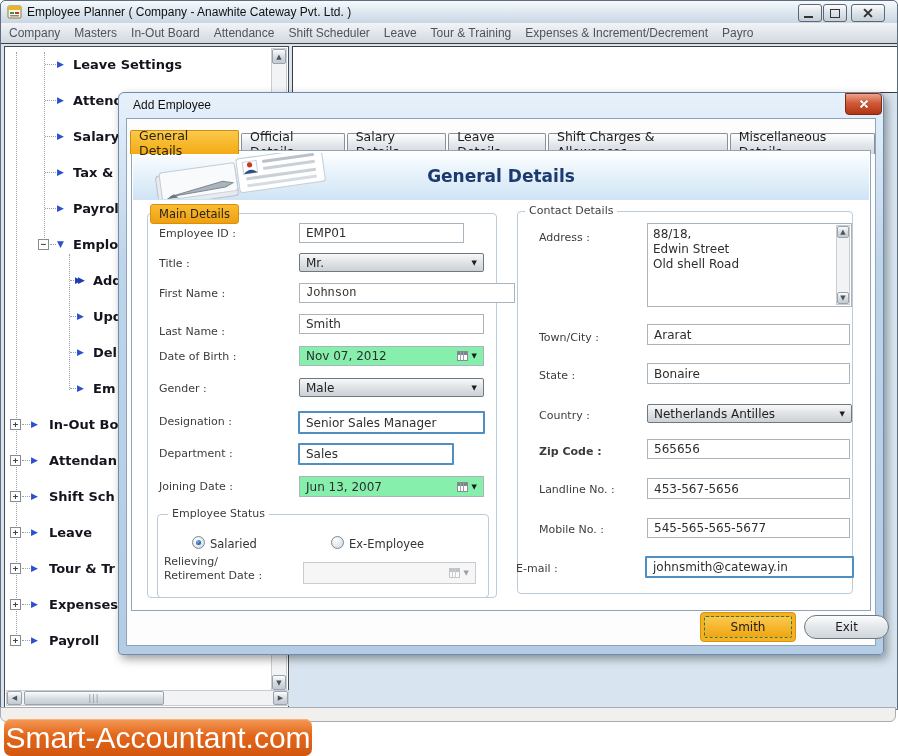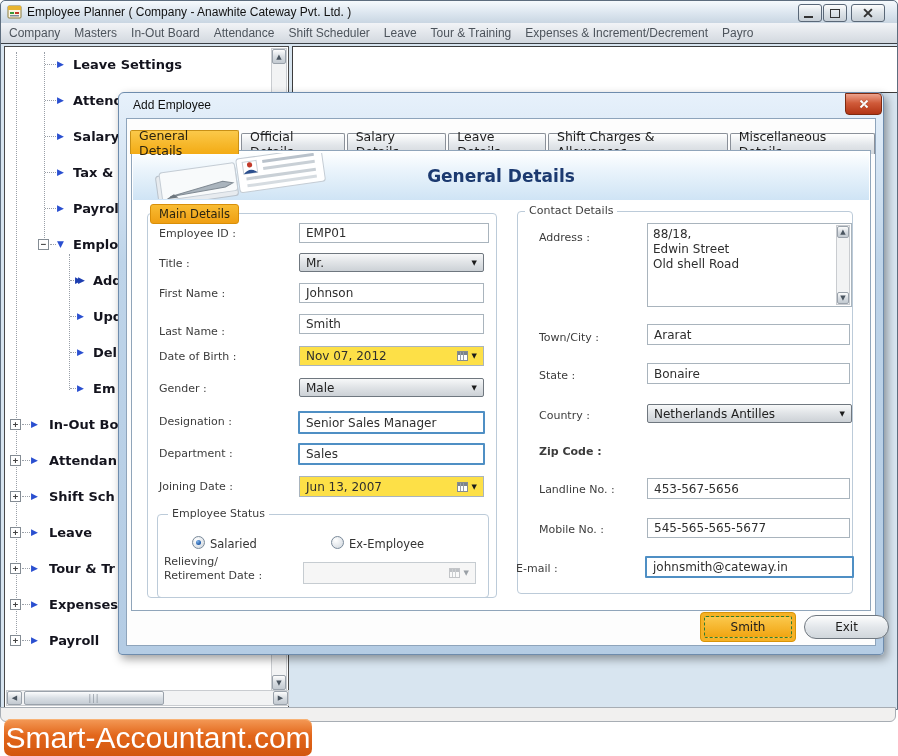--- a/index.html
+++ b/index.html
@@ -84,21 +84,21 @@
     padding:2px 8px;font:11.5px "DejaVu Sans",sans-serif;color:#2b2410;white-space:nowrap;}
   .lbl{position:absolute;font:11px "DejaVu Sans",sans-serif;color:#3c3c3c;white-space:nowrap;}
   .inp{position:absolute;background:#fff;border:1px solid #a9b4bd;box-sizing:border-box;
     font:12px "DejaVu Sans",sans-serif;color:#2e2e2e;display:flex;align-items:center;
     padding:0 6px;white-space:nowrap;overflow:hidden;}
   .inp.blue{border:2px solid #4f8fc4;border-radius:1px;}
   .combo{position:absolute;box-sizing:border-box;border:1px solid #6f777f;border-radius:2px;
     background:linear-gradient(#f7f8f9,#e2e5e8 45%,#ccd1d6);display:flex;align-items:center;
     justify-content:space-between;padding:0 6px;font:12px "DejaVu Sans",sans-serif;color:#222;}
   .carrow{font-size:7px;color:#1b1b1b;}
-  .dp{position:absolute;box-sizing:border-box;border:1px solid #a9b4bd;background:#fde047;
+  .dp{position:absolute;box-sizing:border-box;border:1px solid #a9b4bd;background:#86efac;
     display:flex;align-items:center;padding:0 6px;font:12px "DejaVu Sans",sans-serif;color:#2e2e2e;}
   .dp .spacer{flex:1;}
   .cal{width:11px;height:10px;box-sizing:border-box;border:1px solid #868c92;margin-right:4px;
     background-image:
       linear-gradient(to right,transparent 2px,#9aa0a6 2px,#9aa0a6 3px,transparent 3px,transparent 5px,#9aa0a6 5px,#9aa0a6 6px,transparent 6px),
       linear-gradient(to bottom,#7c838a 0,#7c838a 3px,#fff 3px);}
   .dp.disabled{background:#f6f6f6;border-color:#c6ccd1;color:#9aa0a6;}
   .dp.disabled .cal{opacity:.45;} .dp.disabled .carrow{color:#9aa0a6;}
   .radio{position:absolute;width:13px;height:13px;border-radius:50%;box-sizing:border-box;
     border:1px solid #7a8a9a;background:radial-gradient(circle at 35% 30%,#fff 0,#dde2e7 70%,#cfd5da);}
@@ -316,32 +316,32 @@
             <path d="M26 36 L34 32 L38 36 Z" fill="#6d767e"></path>
           </g>
         </svg>
         <div class="btitle">General Details</div>
       </div>
 
       <div class="groupbox" style="left:15px;top:62px;width:350px;height:385px;"></div>
       <span class="badge" style="position:absolute;left:18px;top:53px;z-index:2;">Main Details</span>
 
       <span class="lbl" style="left:27px;top:76px;">Employee ID :</span>
-      <div class="inp" style="left:167px;top:72px;width:190px;height:20px;">
+      <div class="inp" style="left:167px;top:72px;width:165px;height:20px;">
           <span>EMP01</span>
         </div>
 
       <span class="lbl" style="left:27px;top:106px;">Title :</span>
       <div class="combo" style="left:167px;top:102px;width:185px;height:19px;">
           <span>Mr.</span>
           <span class="carrow">▼</span>
         </div>
 
       <span class="lbl" style="left:27px;top:136px;">First Name :</span>
-      <div class="inp" style="left:167px;top:132px;width:185px;height:20px;">
+      <div class="inp" style="left:167px;top:132px;width:216px;height:20px;font-family:Liberation Mono, monospace;">
           <span>Johnson</span>
         </div>
 
       <span class="lbl" style="left:27px;top:174px;">Last Name :</span>
       <div class="inp" style="left:167px;top:163px;width:185px;height:20px;">
           <span>Smith</span>
         </div>
 
       <span class="lbl" style="left:27px;top:199px;">Date of Birth :</span>
       <div class="dp" style="left:167px;top:195px;width:185px;height:20px;">
@@ -356,21 +356,21 @@
           <span>Male</span>
           <span class="carrow">▼</span>
         </div>
 
       <span class="lbl" style="left:27px;top:264px;">Designation :</span>
       <div class="inp blue" style="left:166px;top:260px;width:187px;height:23px;">
           <span>Senior Sales Manager</span>
         </div>
 
       <span class="lbl" style="left:27px;top:296px;">Department :</span>
-      <div class="inp blue" style="left:166px;top:292px;width:187px;height:22px;">
+      <div class="inp blue" style="left:166px;top:292px;width:156px;height:22px;">
           <span>Sales</span>
         </div>
 
       <span class="lbl" style="left:27px;top:329px;">Joining Date :</span>
       <div class="dp" style="left:167px;top:325px;width:185px;height:21px;">
           <span>Jun 13, 2007</span>
           <span class="spacer"></span>
           <span class="cal"></span>
           <span class="carrow">▼</span>
         </div>
@@ -416,20 +416,23 @@
           <span>Bonaire</span>
         </div>
 
       <span class="lbl" style="left:407px;top:258px;">Country :</span>
       <div class="combo" style="left:515px;top:253px;width:205px;height:19px;">
           <span>Netherlands Antilles</span>
           <span class="carrow">▼</span>
         </div>
 
       <span class="lbl" style="left:407px;top:294px;font-weight:bold;">Zip Code :</span>
+      <div class="inp" style="left:515px;top:288px;width:203px;height:20px;">
+          <span>565656</span>
+        </div>
 
       <span class="lbl" style="left:407px;top:332px;">Landline No. :</span>
       <div class="inp" style="left:515px;top:327px;width:203px;height:21px;">
           <span>453-567-5656</span>
         </div>
 
       <span class="lbl" style="left:407px;top:372px;">Mobile No. :</span>
       <div class="inp" style="left:515px;top:367px;width:203px;height:20px;">
           <span>545-565-565-5677</span>
         </div>

